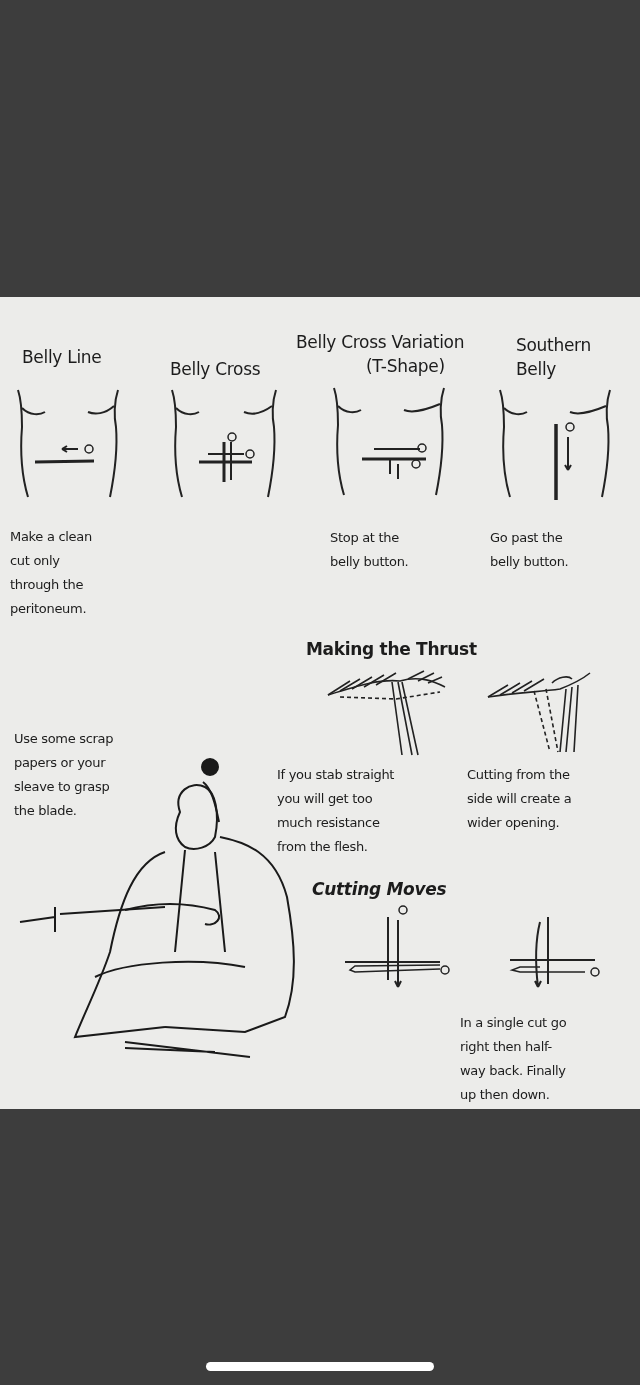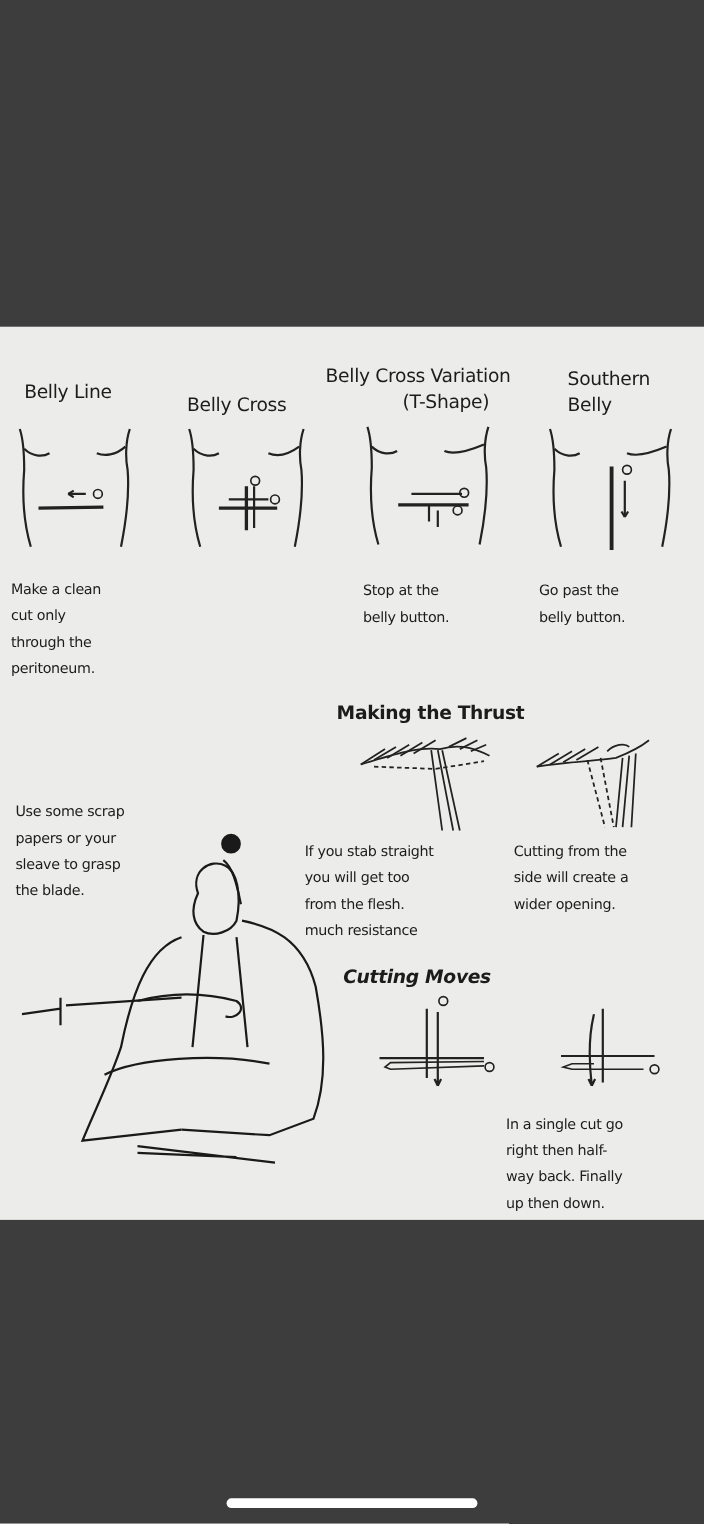--- a/index.html
+++ b/index.html
@@ -89,22 +89,22 @@
     <path d="M20 30 L76 32 L120 25" stroke-dasharray="4 3"></path>
     <path d="M168 30 C200 25 220 25 240 22 C258 15 265 10 270 6"></path>
     <path d="M168 30 L188 18 M180 28 L200 16 M192 26 L212 14 M204 24 L224 12"></path>
     <path d="M246 22 L240 85 M252 20 L246 85 M258 18 L254 85"></path>
     <path d="M214 24 L230 85 M226 22 L238 85" stroke-dasharray="4 3"></path>
     <path d="M232 16 C238 10 248 8 252 12"></path>
   </svg>
   <div class="t" style="left:277px;top:466px;">
     <div>If you stab straight</div>
     <div>you will get too</div>
+    <div>much resistance</div>
     <div>from the flesh.</div>
-    <div>much resistance</div>
   </div>
   <div class="t" style="left:467px;top:466px;">
     <div>Cutting from the</div>
     <div>side will create a</div>
     <div>wider opening.</div>
   </div>
 
   <div class="t" style="left:14px;top:430px;">
     <div>Use some scrap</div>
     <div>papers or your</div>

